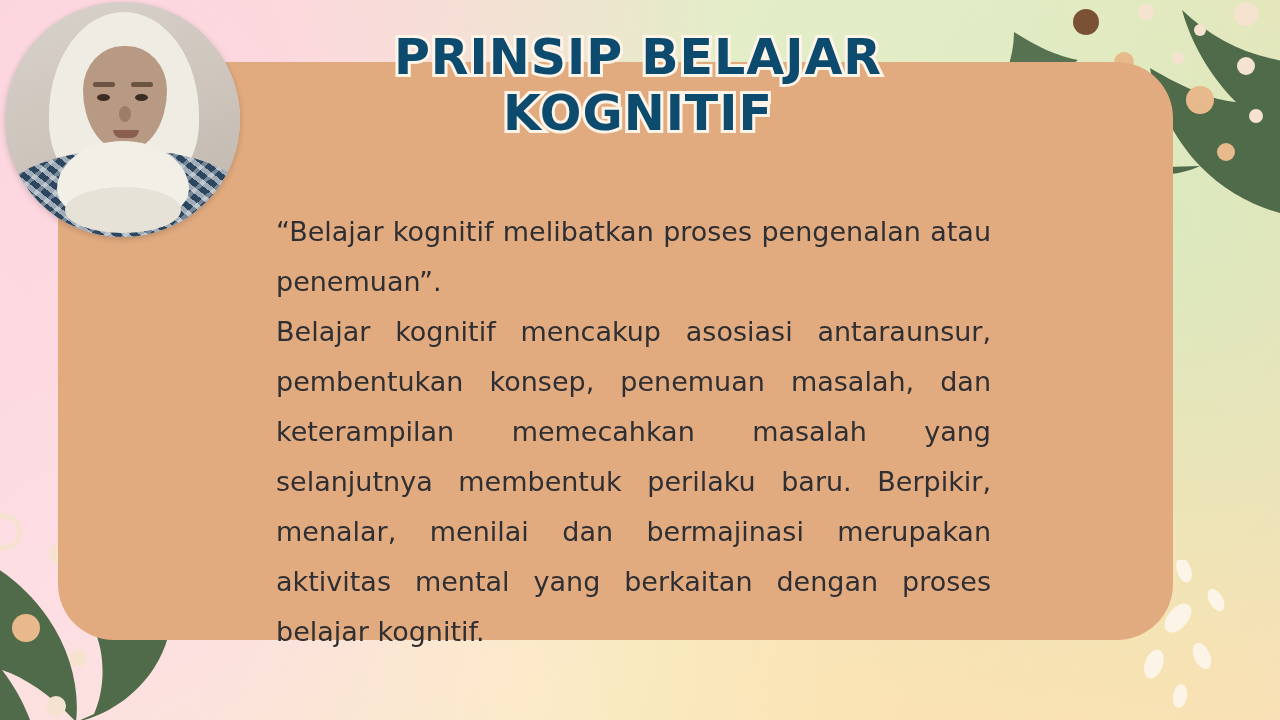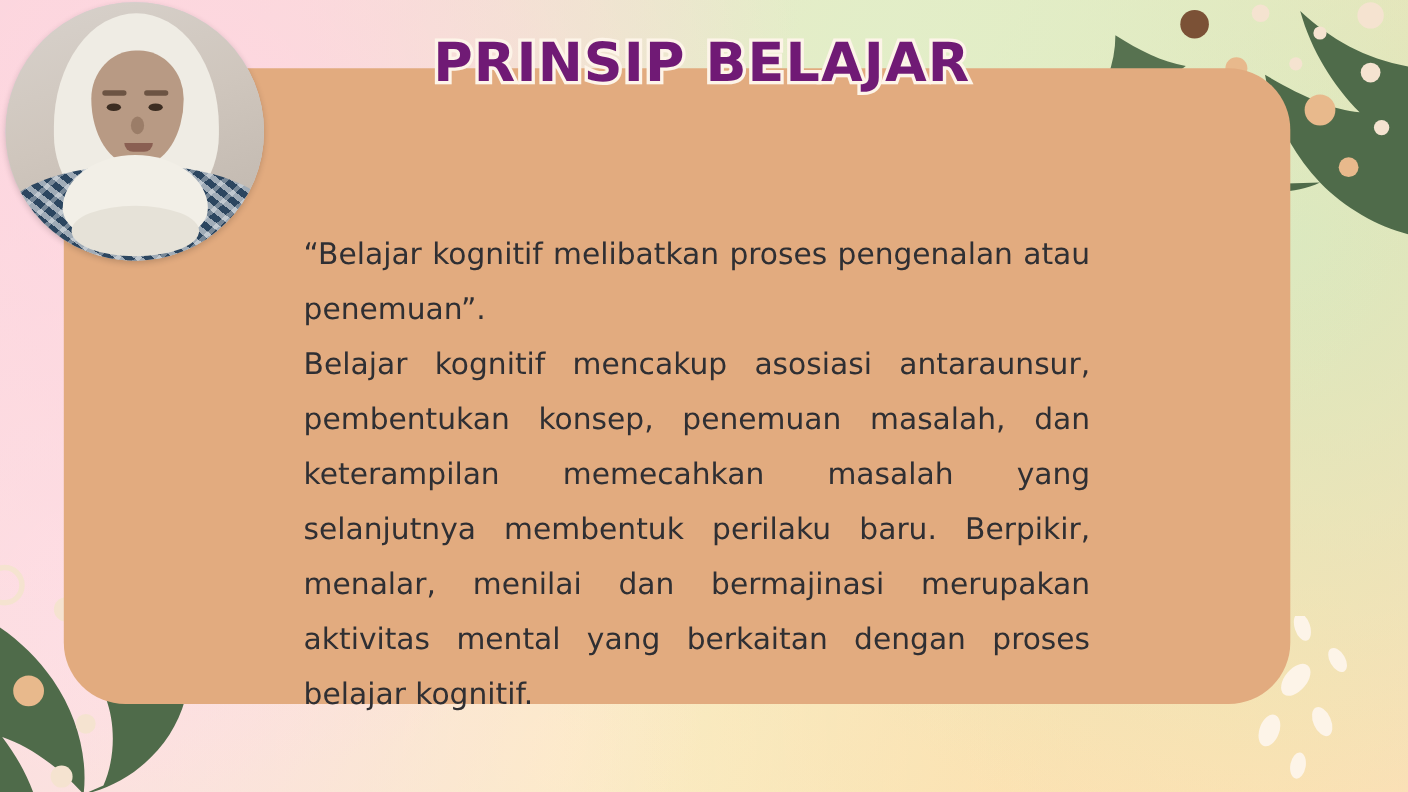--- a/index.html
+++ b/index.html
@@ -49,21 +49,21 @@
     position: absolute;
     left: 200px;
     top: -32px;
     width: 760px;
     text-align: center;
     font-family: "DejaVu Sans", sans-serif;
     font-weight: bold;
     font-size: 49px;
     line-height: 1.15;
     letter-spacing: 1px;
-    color: #701a75;
+    color: #0c4a6e;
     -webkit-text-stroke: 6px #fdf4e8;
     paint-order: stroke fill;
     text-transform: uppercase;
   }
   #title .line { display: block; }
 
   #body-text {
     position: absolute;
     left: 218px;
     top: 145px;
@@ -220,20 +220,21 @@
     <ellipse cx="58" cy="58" rx="10" ry="17" transform="rotate(40 58 58)" fill="#fdf4e8"></ellipse>
     <ellipse cx="96" cy="40" rx="7" ry="12" transform="rotate(-30 96 40)" fill="#fdf4e8"></ellipse>
     <ellipse cx="34" cy="104" rx="9" ry="15" transform="rotate(20 34 104)" fill="#fdf4e8"></ellipse>
     <ellipse cx="82" cy="96" rx="8" ry="14" transform="rotate(-24 82 96)" fill="#fdf4e8"></ellipse>
     <ellipse cx="60" cy="136" rx="7" ry="12" transform="rotate(10 60 136)" fill="#fdf4e8"></ellipse>
   </svg>
 
   <div id="card">
     <div id="title">
       <span class="line">PRINSIP BELAJAR</span>
+      <span class="line">KOGNITIF</span>
     </div>
     <div id="body-text">“Belajar kognitif melibatkan proses pengenalan atau penemuan”.
 Belajar kognitif mencakup asosiasi antaraunsur, pembentukan konsep, penemuan masalah, dan keterampilan memecahkan masalah yang selanjutnya membentuk perilaku baru. Berpikir, menalar, menilai dan bermajinasi merupakan aktivitas mental yang berkaitan dengan proses belajar kognitif.</div>
   </div>
 
   <div id="webcam">
     <div class="bg-wall"></div>
     <div class="hijab"></div>
     <div class="face"></div>
     <div class="brow-l"></div>

